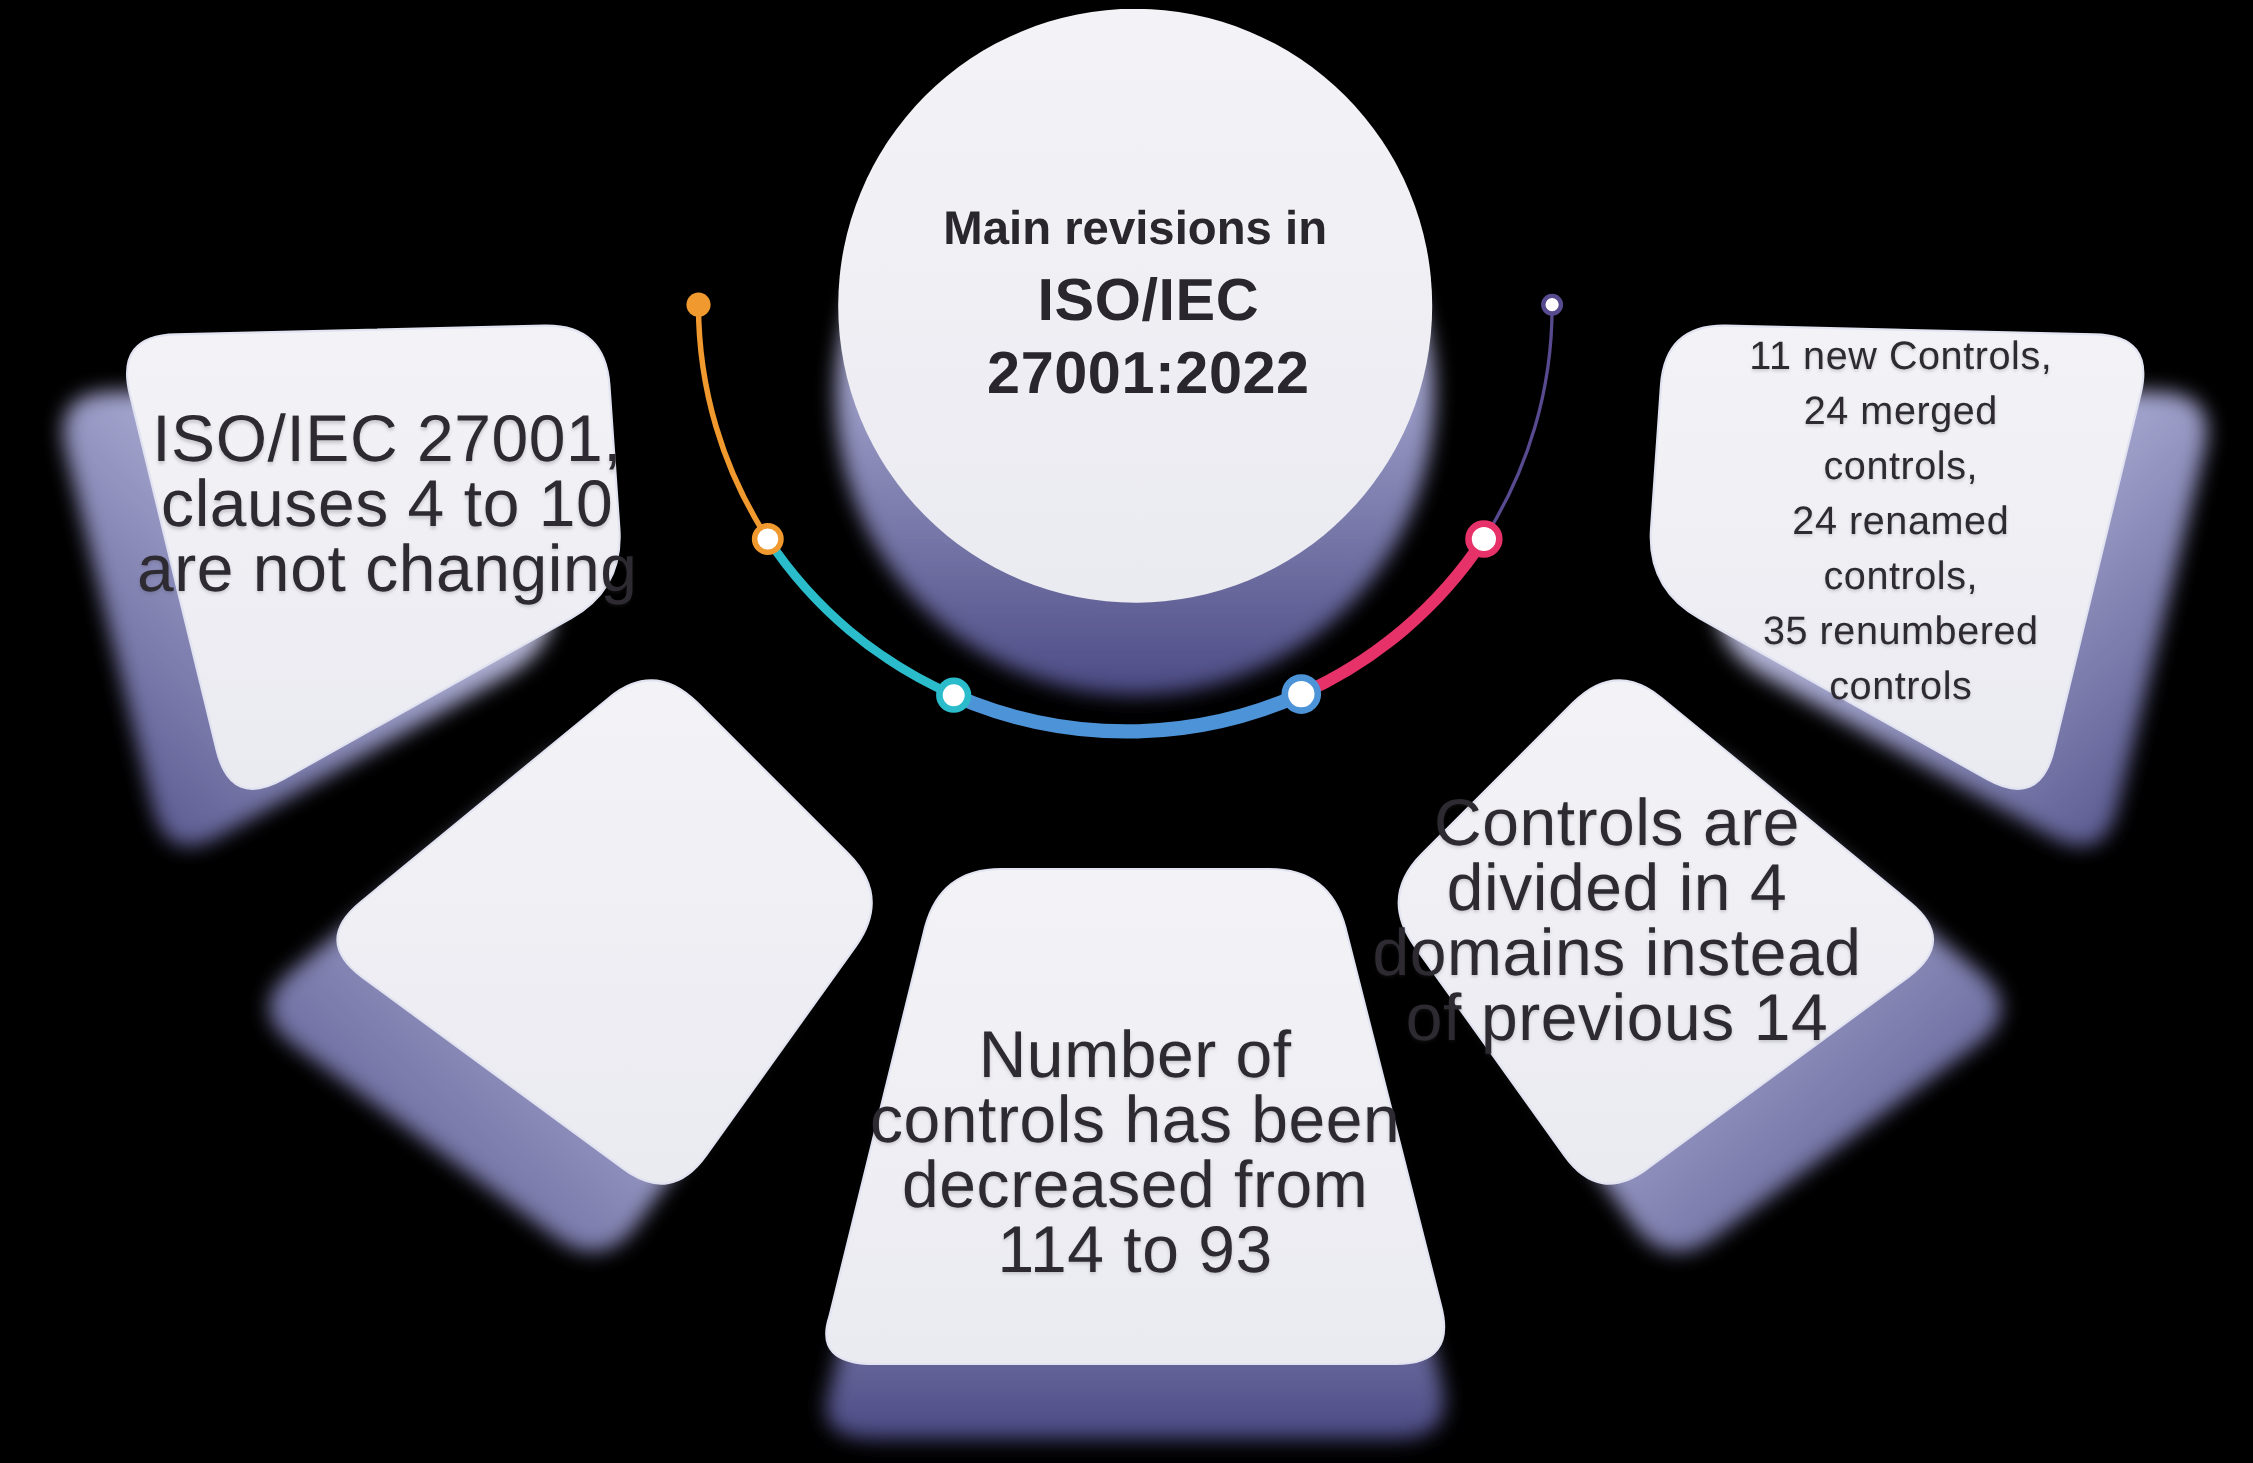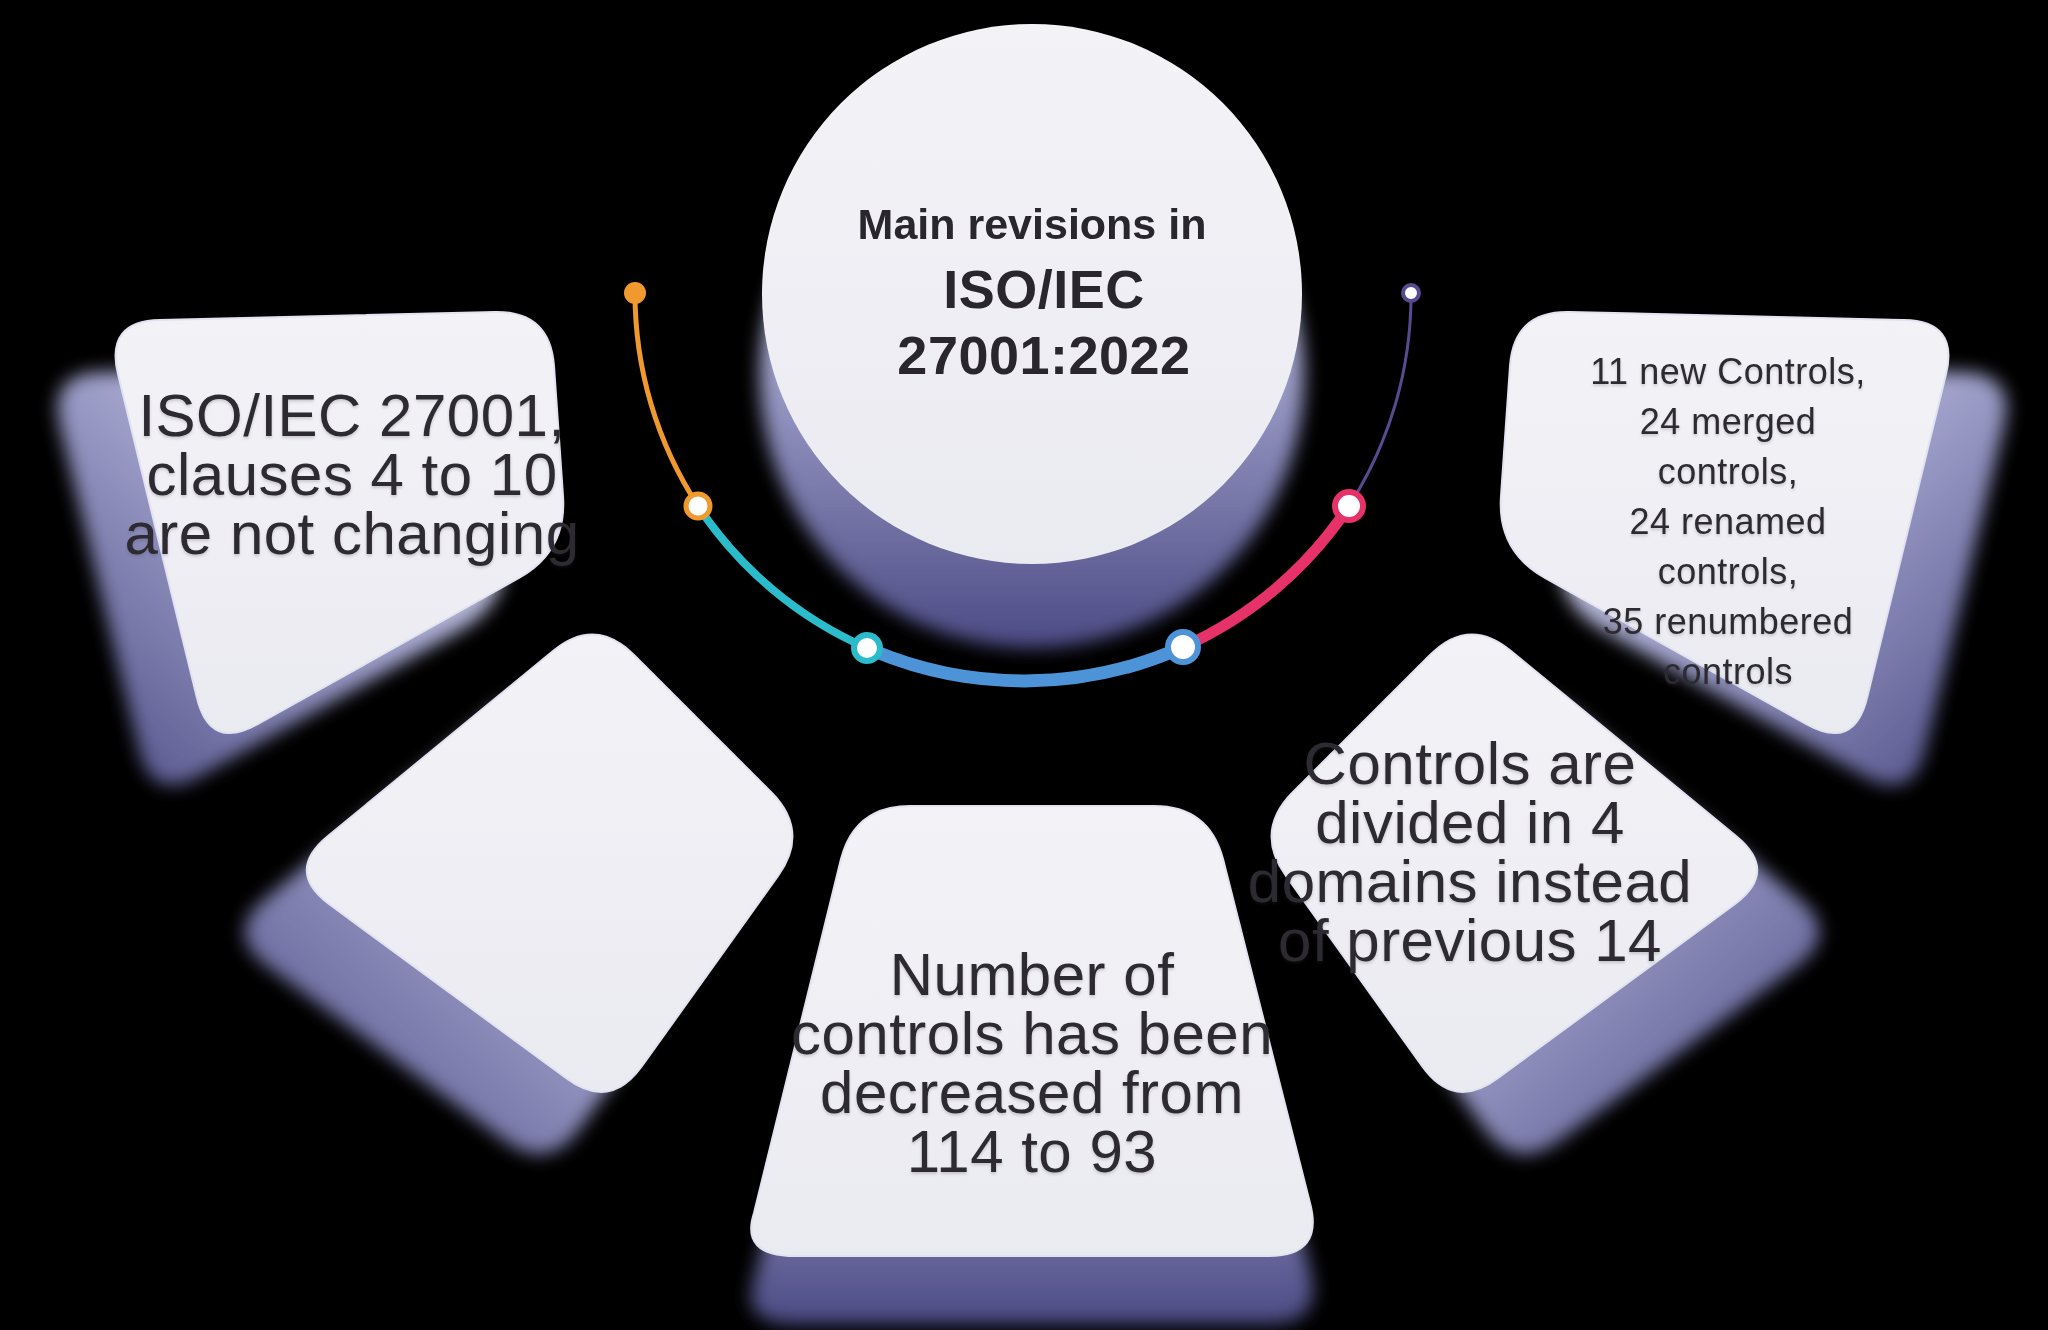--- a/index.html
+++ b/index.html
@@ -9,21 +9,20 @@
     width: 2048px;
     height: 1330px;
     overflow: hidden;
     font-family: "Liberation Sans", "DejaVu Sans", sans-serif;
   }
   .stage {
     position: relative;
     width: 2048px;
     height: 1234px;
     background: #000;
-    margin-top: 16px;
   }
   .stage svg {
     position: absolute;
     inset: 0;
     display: block;
   }
   .txt {
     position: absolute;
     transform: translate(-50%, -50%);
     text-align: center;
@@ -132,18 +131,18 @@
   <div class="txt card-txt" style="left:1032px; top:1047px;">Number of
 controls has been
 decreased from
 114 to 93</div>
 
   <div class="txt card-txt" style="left:1470px; top:836px;">Controls are
 divided in 4
 domains instead
 of previous 14</div>
 
-  <div class="txt card-txt small" style="left:1728px; top:506px;">11 new Controls,
+  <div class="txt card-txt small" style="left:1728px; top:473px;">11 new Controls,
 24 merged controls,
 24 renamed controls,
 35 renumbered
 controls</div>
 </div>
 
 </body></html>

